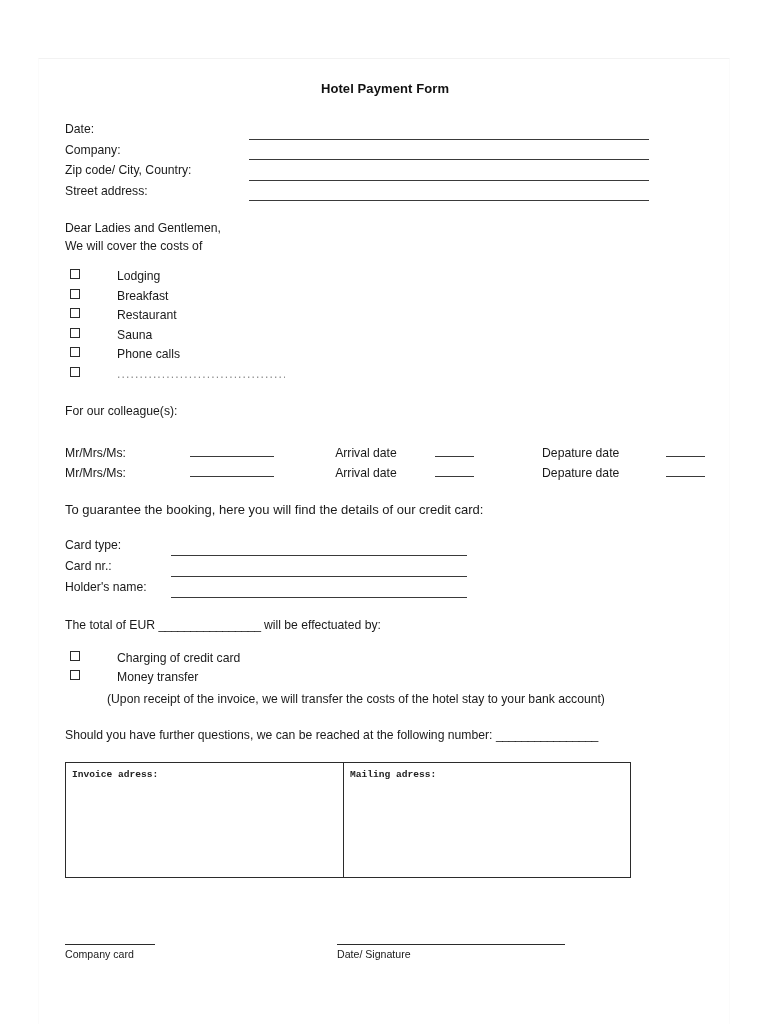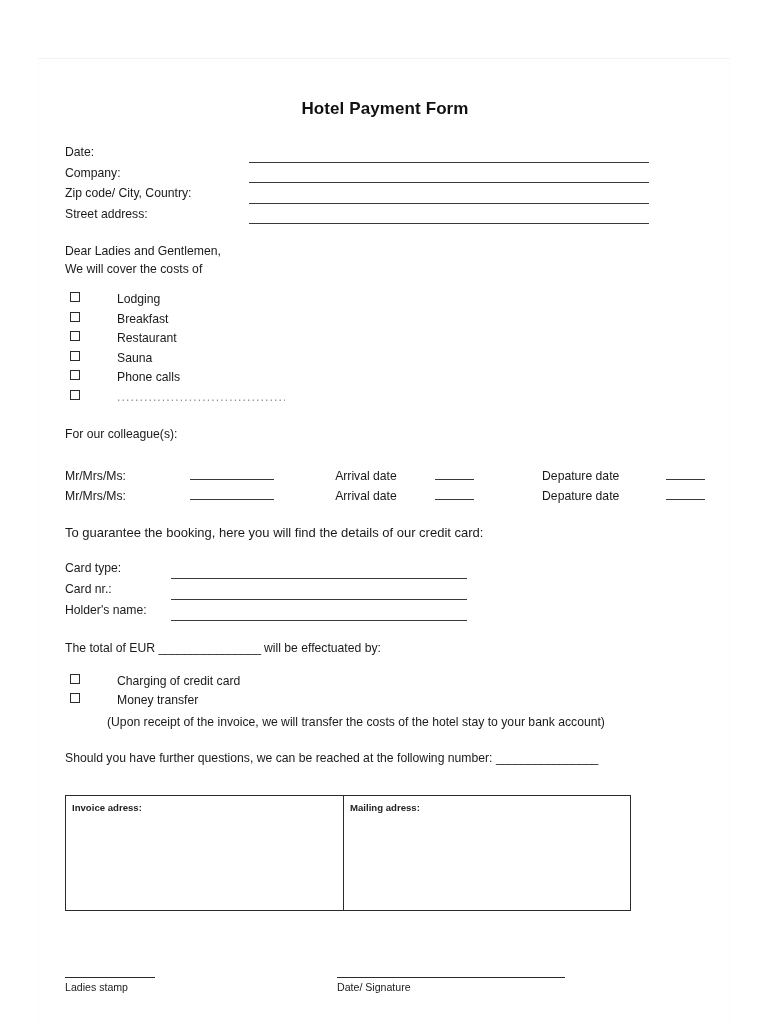--- a/index.html
+++ b/index.html
@@ -31,24 +31,24 @@
   .content {
     position: absolute;
     left: 26px;
     top: 0;
     width: 640px;
   }
 
   
   .title {
     text-align: center;
-    font-size: 17px;
+    font-size: 13px;
     font-weight: bold;
     letter-spacing: 0.1px;
-    margin-top: 40px;
+    margin-top: 22px;
     color: #111111;
   }
 
   
   .field-row {
     display: flex;
     align-items: baseline;
     font-size: 12.2px;
     height: 19px;
   }
@@ -151,26 +151,27 @@
     line-height: 19.6px;
   }
 
   .contact-line {
     margin-top: 19px;
     font-size: 12.2px;
   }
 
   
   .addr-table {
-    margin-top: 30px;
+    margin-top: 20px;
     display: flex;
     width: 566px;
     height: 116px;
     border: 1.6px solid #2b2b2b;
     box-sizing: border-box;
+    font-family: Liberation Mono, monospace;
   }
   .addr-cell {
     box-sizing: border-box;
     padding: 6px 0 0 6px;
     font-size: 9.6px;
     font-weight: bold;
     color: #222222;
   }
   .addr-cell-left {
     width: 278px;
@@ -317,21 +318,21 @@
         <span>Invoice adress:</span>
       </div>
       <div class="addr-cell addr-cell-right">
         <span>Mailing adress:</span>
       </div>
     </div>
 
     <div class="footer">
       <div class="sig-col-left">
         <div class="sig-rule sig-rule-short"></div>
-        <div>Ladies stamp</div>
+        <div>Company card</div>
       </div>
       <div>
         <div class="sig-rule sig-rule-long"></div>
         <div>Date/ Signature</div>
       </div>
     </div>
 
   </div>
 </div>
 

